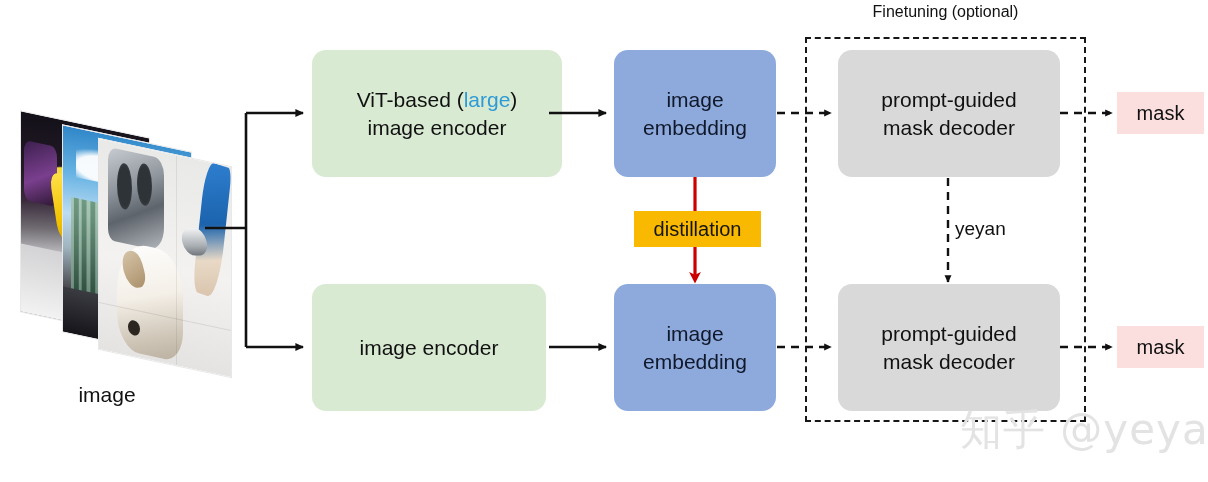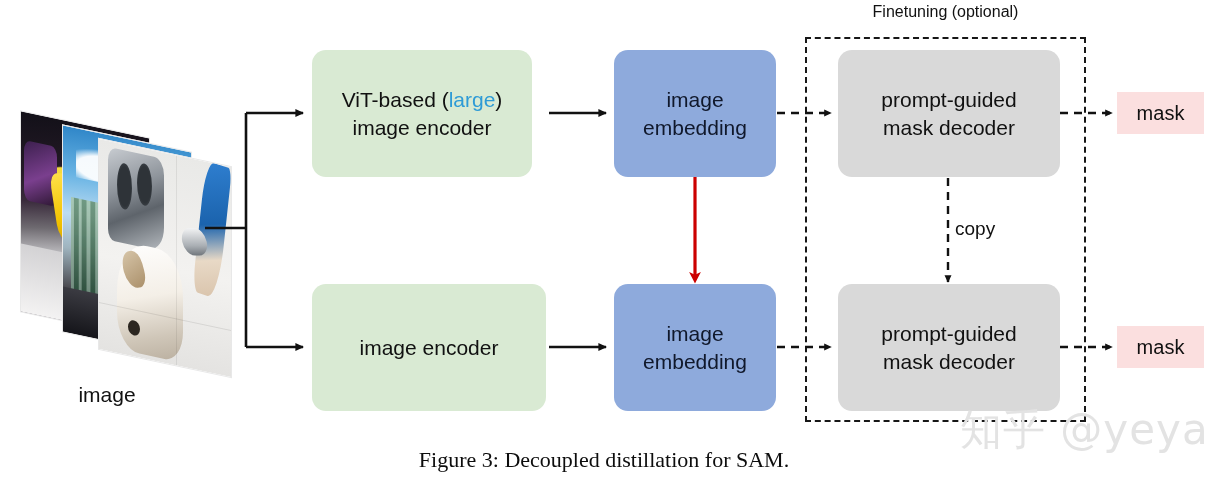--- a/index.html
+++ b/index.html
@@ -303,21 +303,21 @@
       </div>
     </div>
   </div>
 
   <div class="abs label label-image" style="left:0px; top:383px; width:214px; text-align:center;">image</div>
 
   <div class="abs dashed-region" style="left:805px; top:37px; width:281px; height:385px;"></div>
 
   <div class="abs label label-finetune" style="left:805px; top:3px; width:281px; text-align:center;">Finetuning (optional)</div>
 
-  <div class="abs node node-green" style="left:312px; top:50px; width:220px; height:127px;">
+  <div class="abs node node-green" style="left:312px; top:50px; width:250px; height:127px;">
     <div>
       <span class="txt"><span>ViT-based (</span><span class="accent-blue">large</span><span>)</span></span>
       <span class="txt">image encoder</span>
     </div>
   </div>
 
   <div class="abs node node-blue" style="left:614px; top:50px; width:162px; height:127px; z-index:2;">
     <div>
       <span class="txt">image</span>
       <span class="txt">embedding</span>
@@ -328,22 +328,25 @@
     <div>
       <span class="txt">prompt-guided</span>
       <span class="txt">mask decoder</span>
     </div>
   </div>
 
   <div class="abs mask-box" style="left:1117px; top:92px; width:87px; height:42px;">
     <span>mask</span>
   </div>
 
-
-  <div class="abs label label-copy" style="left:955px; top:218px;">copy</div>
+  <div class="abs distill-box" style="left:634px; top:211px; width:127px; height:36px;">
+    <span>distillation</span>
+  </div>
+
+  <div class="abs label label-copy" style="left:955px; top:218px;">yeyan</div>
 
   <div class="abs node node-green" style="left:312px; top:284px; width:234px; height:127px;">
     <div>
       <span class="txt">image encoder</span>
     </div>
   </div>
 
   <div class="abs node node-blue" style="left:614px; top:284px; width:162px; height:127px; z-index:2;">
     <div>
       <span class="txt">image</span>
@@ -357,15 +360,14 @@
       <span class="txt">mask decoder</span>
     </div>
   </div>
 
   <div class="abs mask-box" style="left:1117px; top:326px; width:87px; height:42px;">
     <span>mask</span>
   </div>
 
   <div class="watermark" style="left:960px; top:402px;">知乎 @yeyan</div>
 
-  <div class="abs caption" style="left:0px; top:447px; width:1208px;">Figure 3: Decoupled distillation for SAM.</div>
 
 </div>
 
 </body></html>

